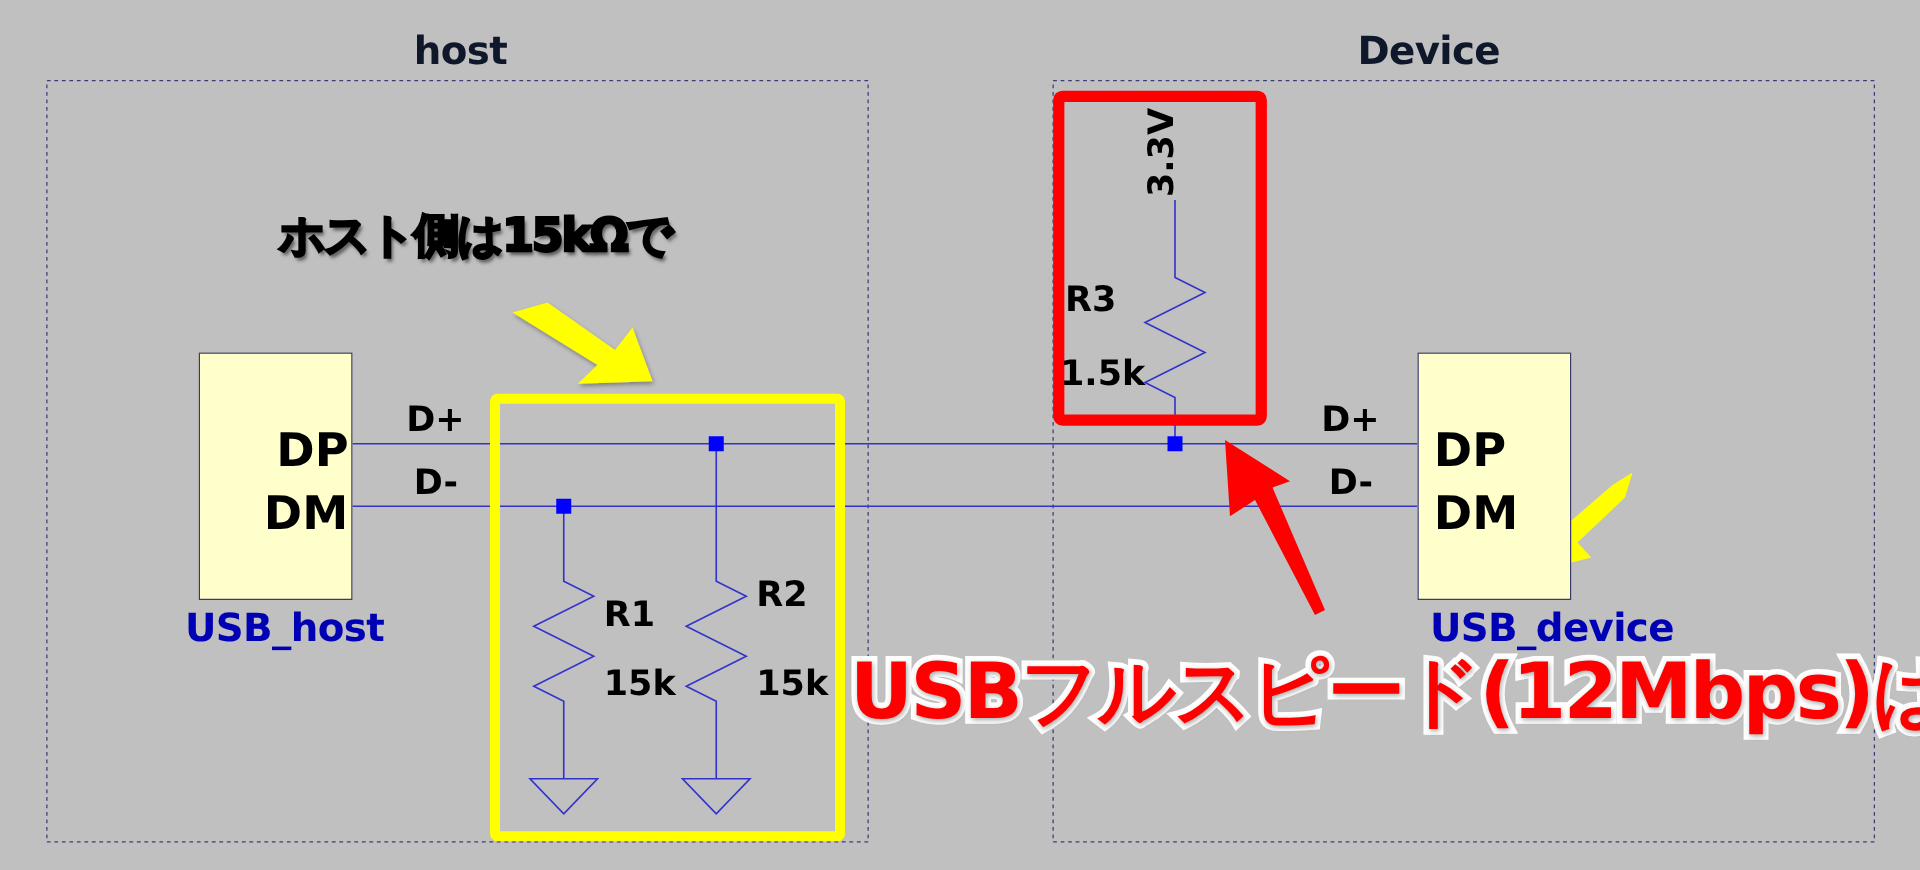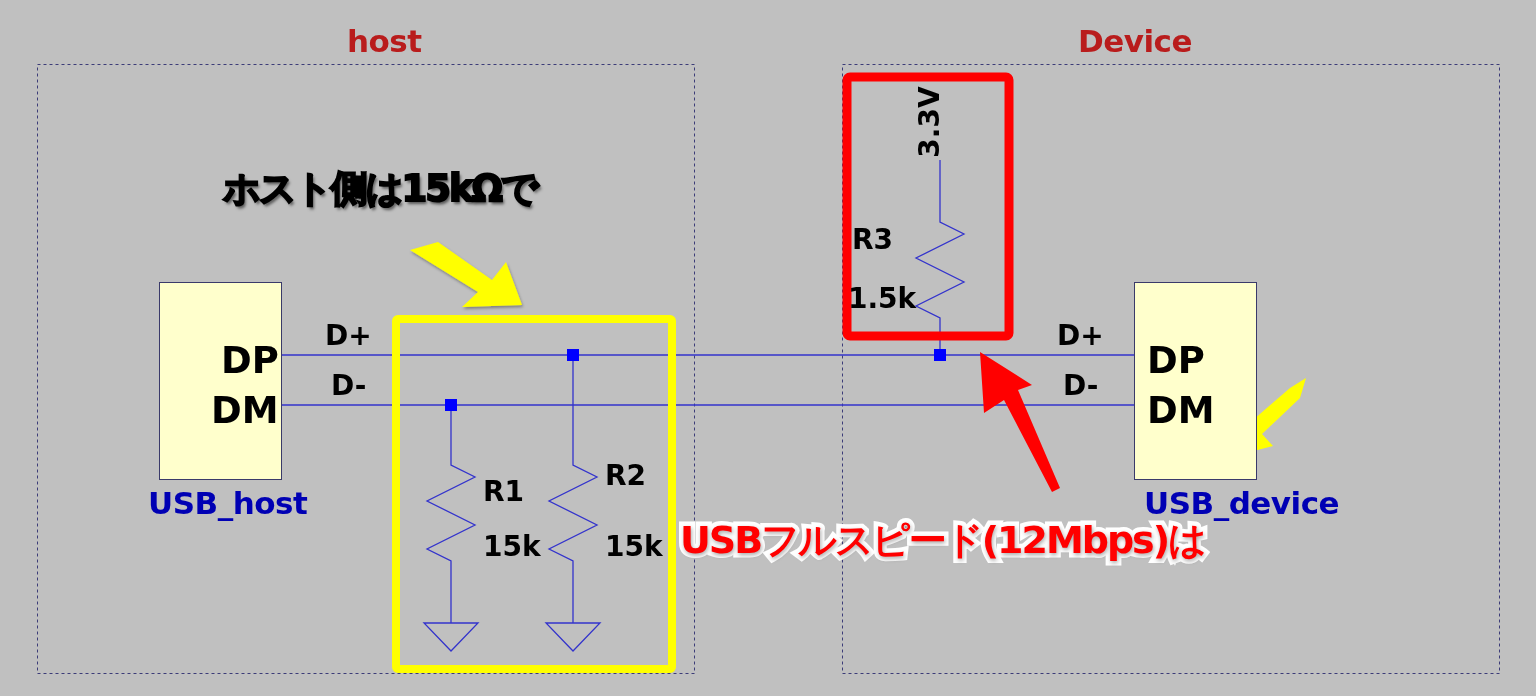--- a/index.html
+++ b/index.html
@@ -4,22 +4,22 @@
 <style>
   html, body { margin: 0; padding: 0; }
   body {
     width: 1536px; height: 696px; overflow: hidden;
     background: #c0c0c0;
     font-family: "DejaVu Sans", "Liberation Sans", sans-serif;
     position: relative;
   }
   svg.canvas { position: absolute; left: 0; top: 0; }
   .block-title {
-    position: absolute; color: #b91c1c; font-weight: bold; font-size: 31px;
-    letter-spacing: -0.5px; line-height: 1; margin-left: 16px;
+    position: absolute; color: #0f172a; font-weight: bold; font-size: 31px;
+    letter-spacing: -0.5px; line-height: 1;
   }
   .chip {
     position: absolute; background: #ffffcc; border: 1.5px solid #3a3a6a;
     box-sizing: border-box;
   }
   .pin {
     position: absolute; color: #000; font-weight: bold; font-size: 37px; line-height: 1;
   }
   .net {
     position: absolute; color: #000; font-weight: bold; font-size: 28px; line-height: 1;
@@ -33,21 +33,21 @@
   }
   .yellow-callout {
     position: absolute; color: #000000; font-weight: bold; font-size: 37px; line-height: 1.05;
     text-align: center; letter-spacing: -2px;
     -webkit-text-stroke: 2px #000;
     paint-order: stroke fill;
     text-shadow: 2px 3px 3px rgba(0,0,0,0.55);
     white-space: nowrap;
   }
   .red-callout {
-    position: absolute; color: #ff0000; font-weight: bold; font-size: 38px; line-height: 1.08;
+    position: absolute; color: #ff0000; font-weight: bold; font-size: 62px; line-height: 1.08;
     text-align: left; letter-spacing: -2px;
     -webkit-text-stroke: 9px #ffffff;
     paint-order: stroke fill;
     text-shadow: 1px 2px 4px rgba(0,0,0,0.35);
     white-space: nowrap;
   }
 </style>
 </head>
 <body>
 
@@ -88,21 +88,21 @@
     <polygon points="980,352 1032,385 1018,390 1060,488 1052,492 1004,400 984,413" fill="#ff0000"></polygon>
   </g>
   <defs>
     <filter id="sh" x="-20%" y="-20%" width="140%" height="140%">
       <feDropShadow dx="1" dy="2" stdDeviation="1.5" flood-color="#000" flood-opacity="0.35"></feDropShadow>
     </filter>
   </defs>
 </svg>
 
 <div class="block-title" style="left:331px; top:26px;">host</div>
-<div class="block-title" style="left:1062px; top:26px;">Device</div>
+<div class="block-title" style="left:1086px; top:26px;">Device</div>
 
 <div class="chip" style="left:159px; top:282px; width:123px; height:198px;"></div>
 <div class="pin" style="left:221px; top:342px;">DP</div>
 <div class="pin" style="left:211px; top:392px;">DM</div>
 <div class="inst" style="left:148px; top:488px;">USB_host</div>
 
 <div class="net" style="left:325px; top:322px;">D+</div>
 <div class="net" style="left:331px; top:372px;">D-</div>
 
 <div class="rlabel" style="left:483px; top:478px;">R1</div>

